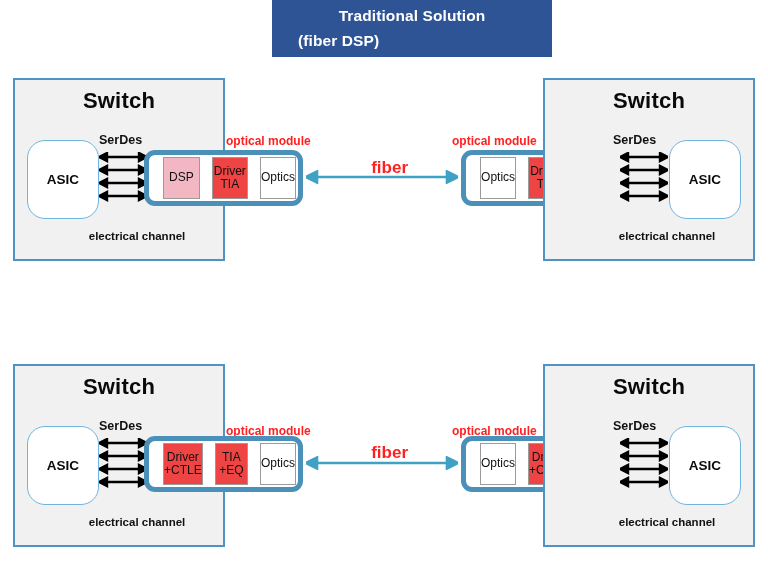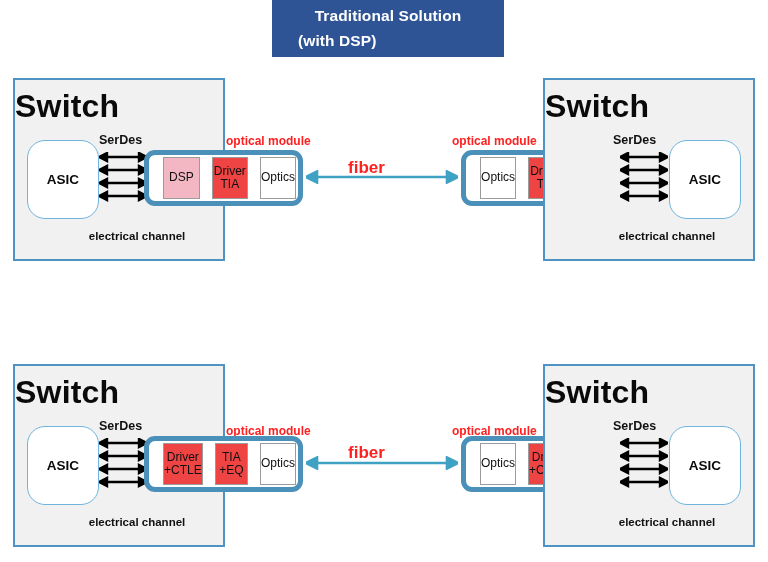--- a/index.html
+++ b/index.html
@@ -37,21 +37,22 @@
   .switch-box {
     position: absolute;
     background: #F1F1F1;
     border: 2px solid #4F93C4;
     box-sizing: border-box;
   }
   .switch-title {
     position: absolute;
     top: 8px;
     left: 0; right: 0;
-    font-size: 32px;
+    text-align: center;
+    font-size: 22px;
     font-weight: bold;
     color: #0a0a0a;
     letter-spacing: .2px;
   }
   .elec-label {
     position: absolute;
     left: 0; right: 0;
     text-align: center;
     font-size: 11.5px;
     font-weight: bold;
@@ -122,33 +123,33 @@
     white-space: nowrap;
   }
 
   
   .fiber-label {
     position: absolute;
     font-size: 17px;
     font-weight: bold;
     color: #FF2020;
     white-space: nowrap;
-    text-align: left;
+    text-align: right;
   }
   .fiber-arrow { position: absolute; }
   .fiber-arrow svg { display: block; }
 </style>
 </head>
 <body>
 
 <div class="stage">
 
-  <div class="banner" style="left:272px; top:0px; width:232px; height:57px;">
+  <div class="banner" style="left:272px; top:0px; width:280px; height:57px;">
     <div class="ln1">Traditional Solution</div>
-    <div class="ln2">(with DSP)</div>
+    <div class="ln2">(fiber DSP)</div>
   </div>
 
   <div class="switch-box" style="left:13px; top:78px; width:212px; height:183px;">
     <div class="switch-title">Switch</div>
     <div class="elec-label" style="top:150px;">electrical channel</div>
   </div>
   <div class="asic" style="left:27px; top:140px; width:72px; height:79px;">
     <span>ASIC</span>
   </div>
   <div class="serdes-label" style="left:99px; top:133px;">SerDes</div>

